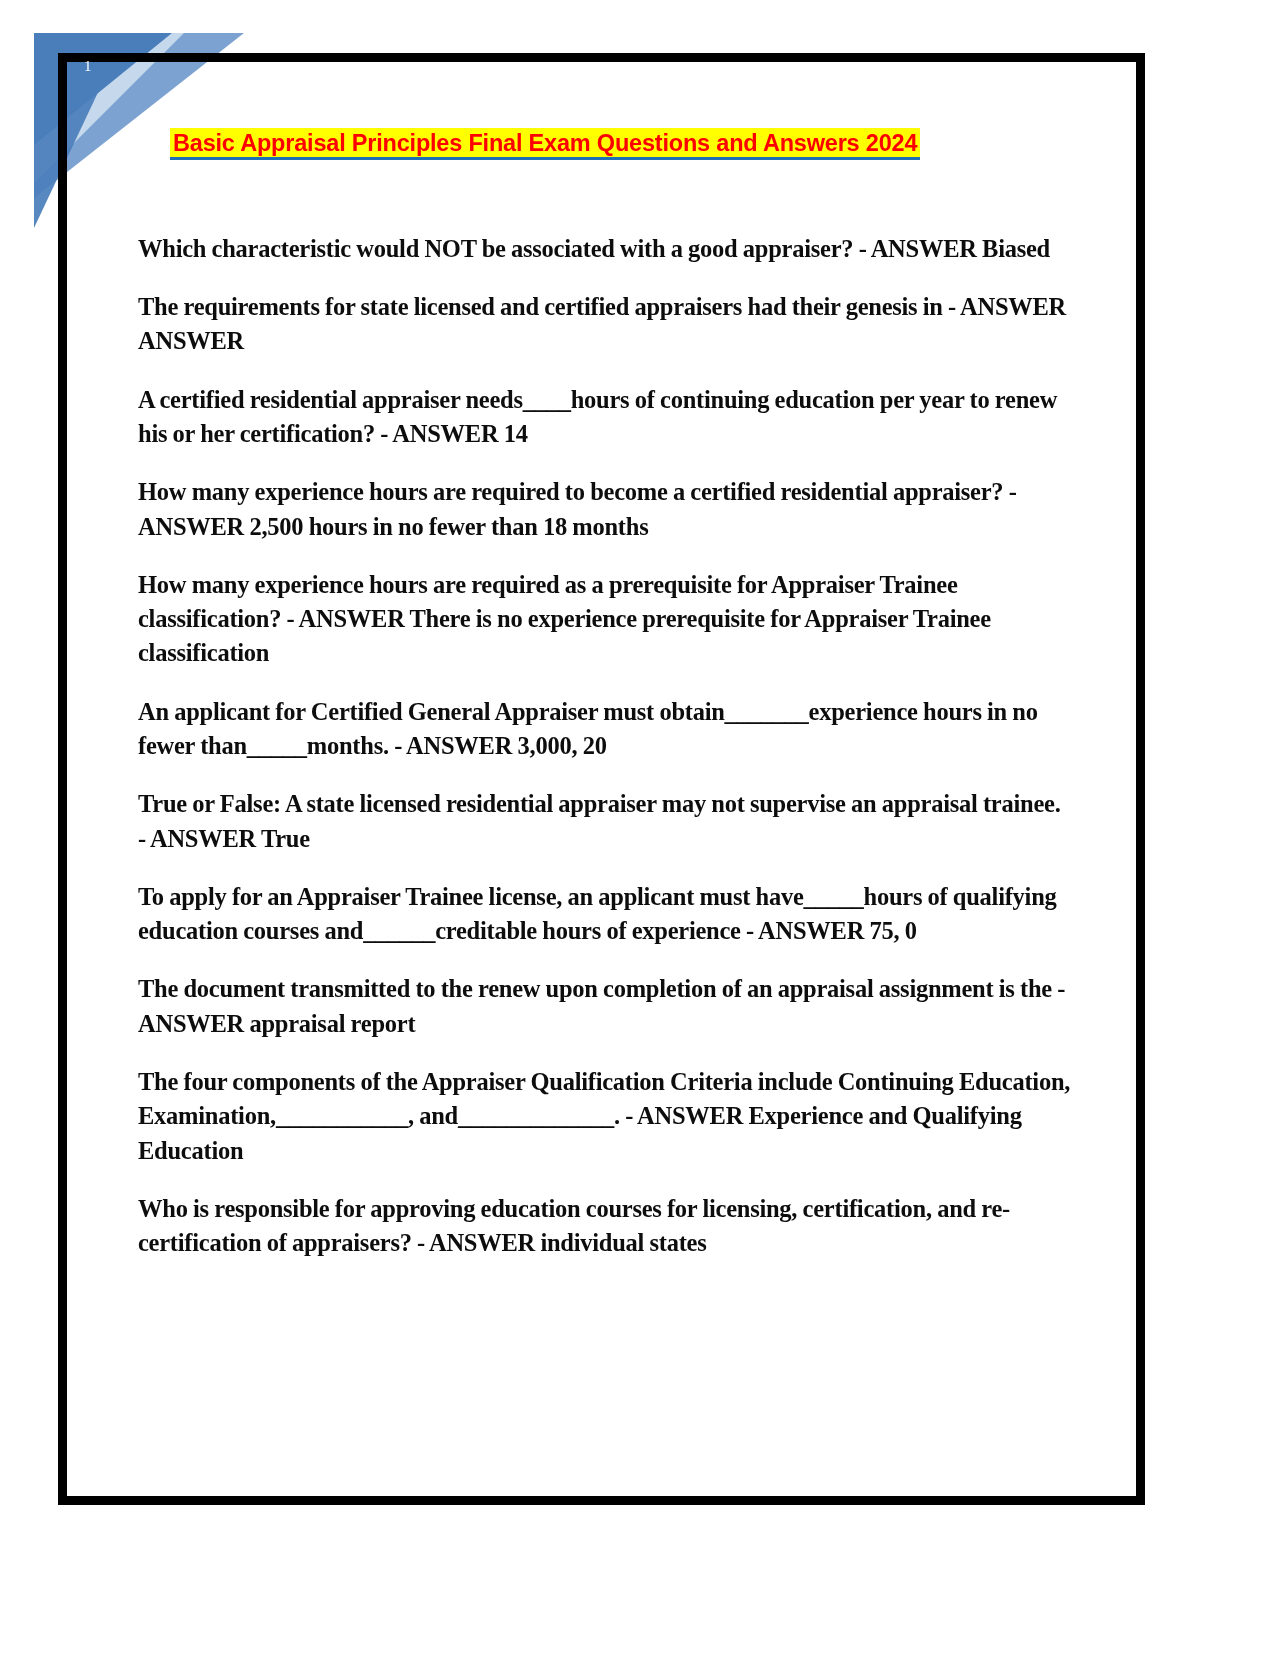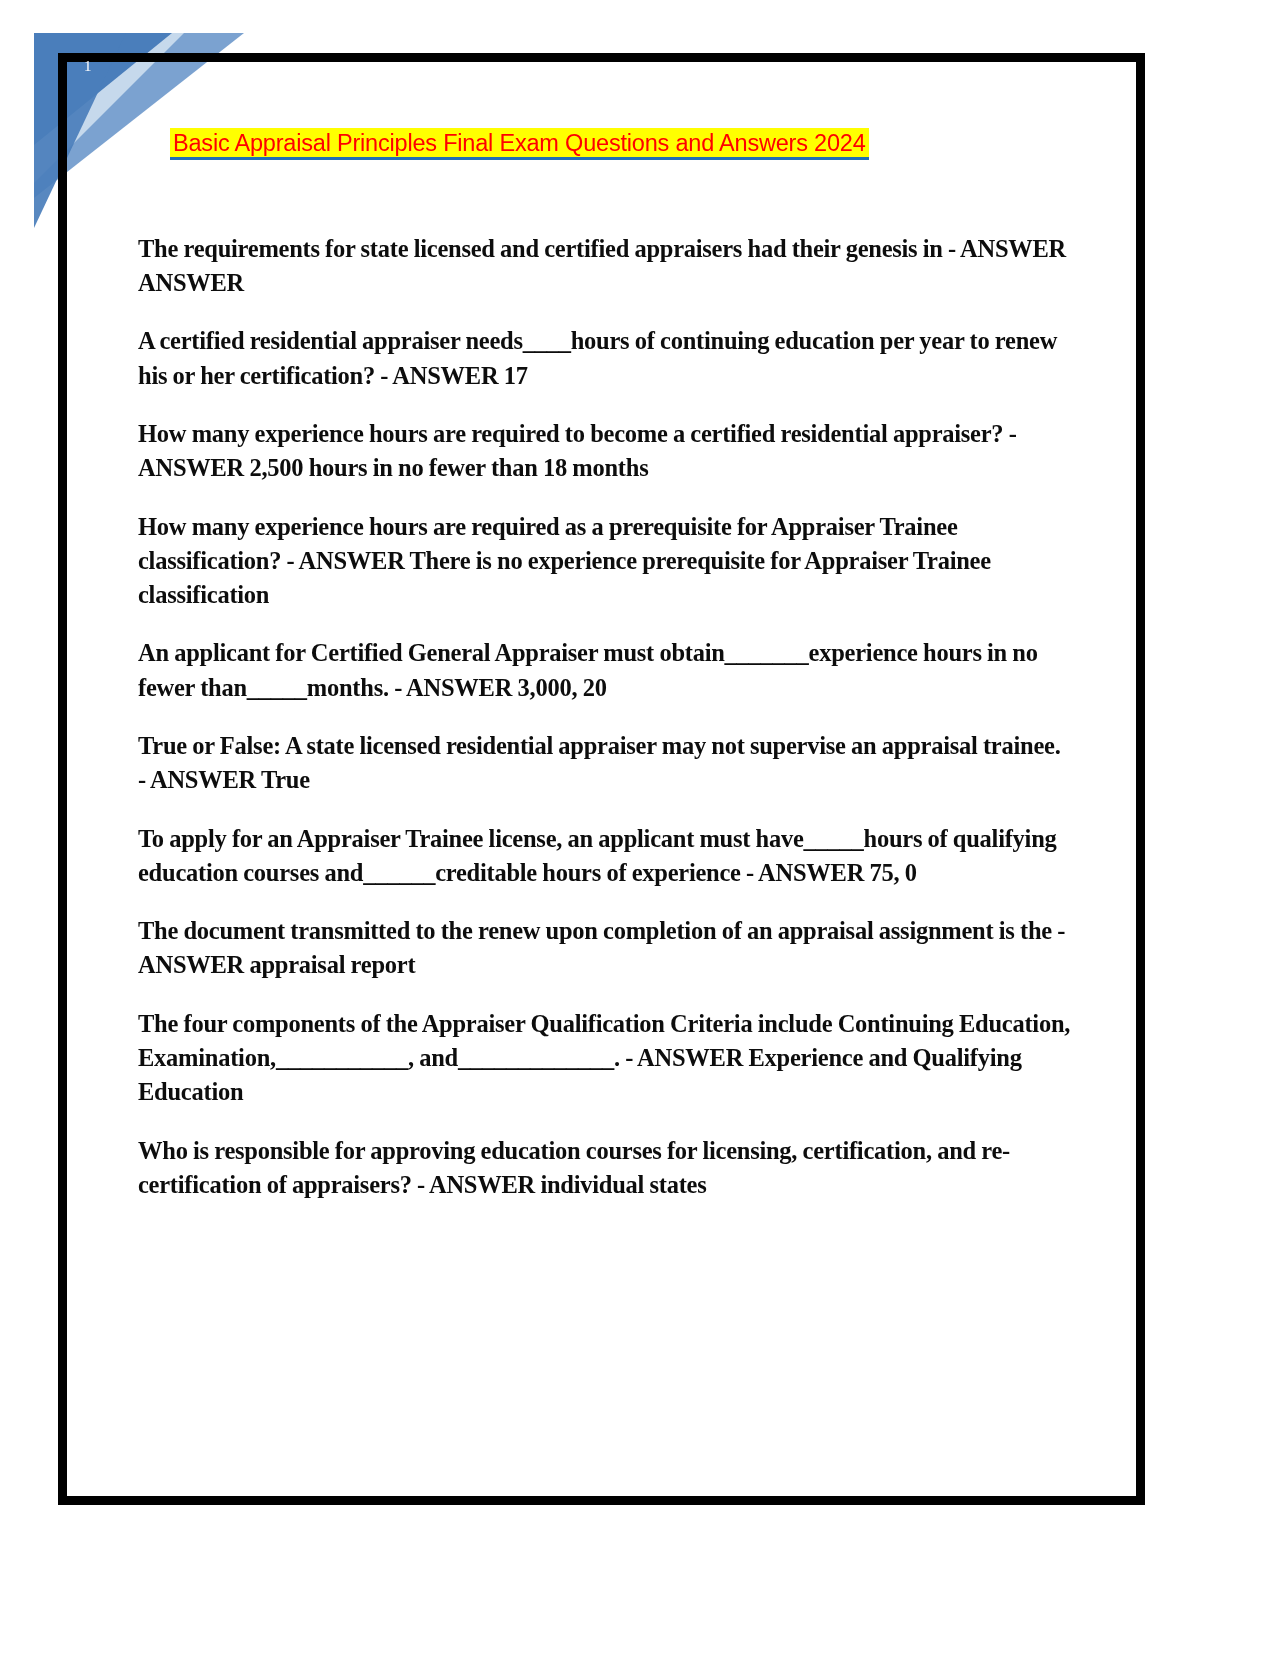--- a/index.html
+++ b/index.html
@@ -57,21 +57,21 @@
     left: 138px;
     top: 128px;
     width: 935px;
   }
 
   .doc-title {
     display: inline;
     background: #ffff00;
     color: #ff0000;
     font-family: "Liberation Sans", "DejaVu Sans", sans-serif;
-    font-weight: normal;
+    font-weight: bold;
     font-size: 23.5px;
     line-height: 1.35;
     letter-spacing: -0.2px;
     padding: 2px 3px 1px 3px;
     border-bottom: 3px solid #1f6fb5;
     box-decoration-break: clone;
     -webkit-box-decoration-break: clone;
   }
 
   .title-wrap {
@@ -115,22 +115,23 @@
 
   <div class="page-number">1</div>
 
   <div class="content">
 
     <div class="title-wrap">
       <span class="doc-title">Basic Appraisal Principles Final Exam Questions and Answers 2024</span>
     </div>
 
     <div class="qa-list">
+      <p class="qa-item">Which characteristic would NOT be associated with a good appraiser? -    ANSWER    Biased</p>
       <p class="qa-item">The requirements for state licensed and certified appraisers had their genesis in - ANSWER    ANSWER</p>
-      <p class="qa-item">A certified residential appraiser needs____hours of continuing education per year to renew his or her certification? -    ANSWER    17</p>
+      <p class="qa-item">A certified residential appraiser needs____hours of continuing education per year to renew his or her certification? -    ANSWER    14</p>
       <p class="qa-item">How many experience hours are required to become a certified residential appraiser? -    ANSWER    2,500 hours in no fewer than 18 months</p>
       <p class="qa-item">How many experience hours are required as a prerequisite for Appraiser Trainee classification? -    ANSWER    There is no experience prerequisite for Appraiser Trainee classification</p>
       <p class="qa-item">An applicant for Certified General Appraiser must obtain_______experience hours in no fewer than_____months. -    ANSWER    3,000, 20</p>
       <p class="qa-item">True or False: A state licensed residential appraiser may not supervise an appraisal trainee. -    ANSWER    True</p>
       <p class="qa-item">To apply for an Appraiser Trainee license, an applicant must have_____hours of qualifying education courses and______creditable hours of experience - ANSWER    75, 0</p>
       <p class="qa-item">The document transmitted to the renew upon completion of an appraisal assignment is the -    ANSWER    appraisal report</p>
       <p class="qa-item">The four components of the Appraiser Qualification Criteria include Continuing Education, Examination,___________, and_____________. -    ANSWER    Experience and Qualifying Education</p>
       <p class="qa-item">Who is responsible for approving education courses for licensing, certification, and re-certification of appraisers? -    ANSWER    individual states</p>
     </div>
 

